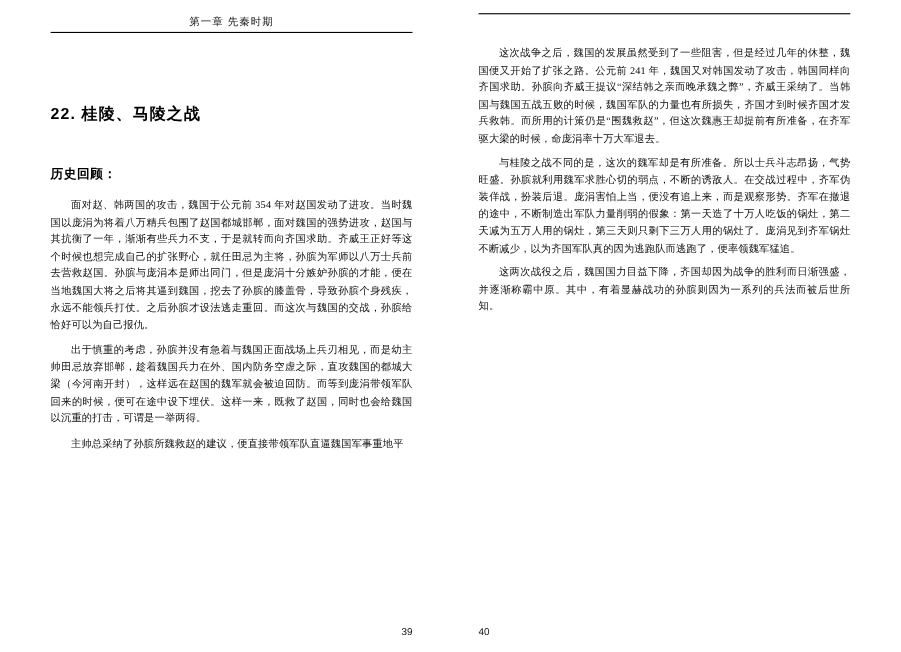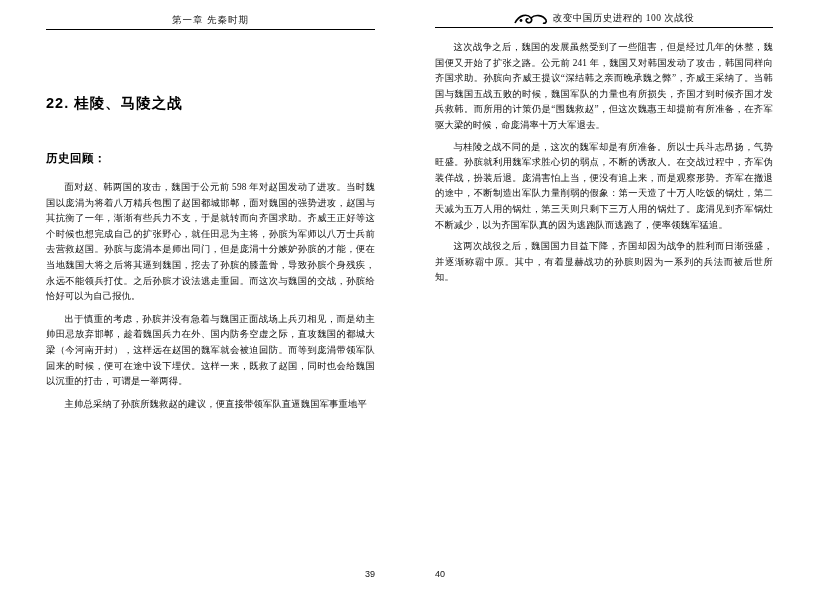--- a/index.html
+++ b/index.html
@@ -131,42 +131,32 @@
     <div class="head">
       <div class="head-left-text">第一章 先秦时期</div>
       <div class="head-rule"></div>
     </div>
 
     <h1 class="chapter-title">22. 桂陵、马陵之战</h1>
 
     <div class="section-label">历史回顾：</div>
 
     <div class="body-col">
-      <p>面对赵、韩两国的攻击，魏国于公元前 598 年对赵国发动了进攻。当时魏国以庞涓为将着八万精兵包围了赵国都城邯郸，面对魏国的强势进攻，赵国与其抗衡了一年，渐渐有些兵力不支，于是就转而向齐国求助。齐威王正好等这个时候也想完成自己的扩张野心，就任田忌为主将，孙膑为军师以八万士兵前去营救赵国。孙膑与庞涓本是师出同门，但是庞涓十分嫉妒孙膑的才能，便在当地魏国大将之后将其逼到魏国，挖去了孙膑的膝盖骨，导致孙膑个身残疾，永远不能领兵打仗。之后孙膑才设法逃走重回。而这次与魏国的交战，孙膑给恰好可以为自己报仇。</p>
+      <p>面对赵、韩两国的攻击，魏国于公元前 354 年对赵国发动了进攻。当时魏国以庞涓为将着八万精兵包围了赵国都城邯郸，面对魏国的强势进攻，赵国与其抗衡了一年，渐渐有些兵力不支，于是就转而向齐国求助。齐威王正好等这个时候也想完成自己的扩张野心，就任田忌为主将，孙膑为军师以八万士兵前去营救赵国。孙膑与庞涓本是师出同门，但是庞涓十分嫉妒孙膑的才能，便在当地魏国大将之后将其逼到魏国，挖去了孙膑的膝盖骨，导致孙膑个身残疾，永远不能领兵打仗。之后孙膑才设法逃走重回。而这次与魏国的交战，孙膑给恰好可以为自己报仇。</p>
       <p>出于慎重的考虑，孙膑并没有急着与魏国正面战场上兵刃相见，而是幼主帅田忌放弃邯郸，趁着魏国兵力在外、国内防务空虚之际，直攻魏国的都城大梁（今河南开封），这样远在赵国的魏军就会被迫回防。而等到庞涓带领军队回来的时候，便可在途中设下埋伏。这样一来，既救了赵国，同时也会给魏国以沉重的打击，可谓是一举两得。</p>
       <p>主帅总采纳了孙膑所魏救赵的建议，便直接带领军队直逼魏国军事重地平</p>
     </div>
 
     <div class="folio folio-left">39</div>
   </div>
 
   <div class="gutter"></div>
 
   <div class="page page-right">
     <div class="head">
-      <div class="head-right">
-        <span class="logo-swirl">
-          <svg width="34" height="15" viewBox="0 0 34 15">
-            <path d="M1 11 C5 3, 13 1, 17 6 C19 9, 16 12, 13 10 C11 8.5, 12.5 6, 14.5 7" fill="none" stroke="#000" stroke-width="1.6"></path>
-            <path d="M17 6 C21 2, 29 3, 32 8 C33 10, 31 12, 29 11" fill="none" stroke="#000" stroke-width="1.6"></path>
-            <circle cx="7" cy="8.5" r="1.4" fill="#000"></circle>
-          </svg>
-        </span>
-        <span class="head-right-text">改变中国历史进程的 100 次战役</span>
-      </div>
       <div class="head-rule"></div>
     </div>
 
     <div class="body-col">
       <p>这次战争之后，魏国的发展虽然受到了一些阻害，但是经过几年的休整，魏国便又开始了扩张之路。公元前 241 年，魏国又对韩国发动了攻击，韩国同样向齐国求助。孙膑向齐威王提议“深结韩之亲而晚承魏之弊”，齐威王采纳了。当韩国与魏国五战五败的时候，魏国军队的力量也有所损失，齐国才到时候齐国才发兵救韩。而所用的计策仍是“围魏救赵”，但这次魏惠王却提前有所准备，在齐军驱大梁的时候，命庞涓率十万大军退去。</p>
       <p>与桂陵之战不同的是，这次的魏军却是有所准备。所以士兵斗志昂扬，气势旺盛。孙膑就利用魏军求胜心切的弱点，不断的诱敌人。在交战过程中，齐军伪装佯战，扮装后退。庞涓害怕上当，便没有追上来，而是观察形势。齐军在撤退的途中，不断制造出军队力量削弱的假象：第一天造了十万人吃饭的锅灶，第二天减为五万人用的锅灶，第三天则只剩下三万人用的锅灶了。庞涓见到齐军锅灶不断减少，以为齐国军队真的因为逃跑队而逃跑了，便率领魏军猛追。</p>
       <p>这两次战役之后，魏国国力目益下降，齐国却因为战争的胜利而日渐强盛，并逐渐称霸中原。其中，有着显赫战功的孙膑则因为一系列的兵法而被后世所知。</p>
     </div>
 
     <div class="folio folio-right">40</div>

